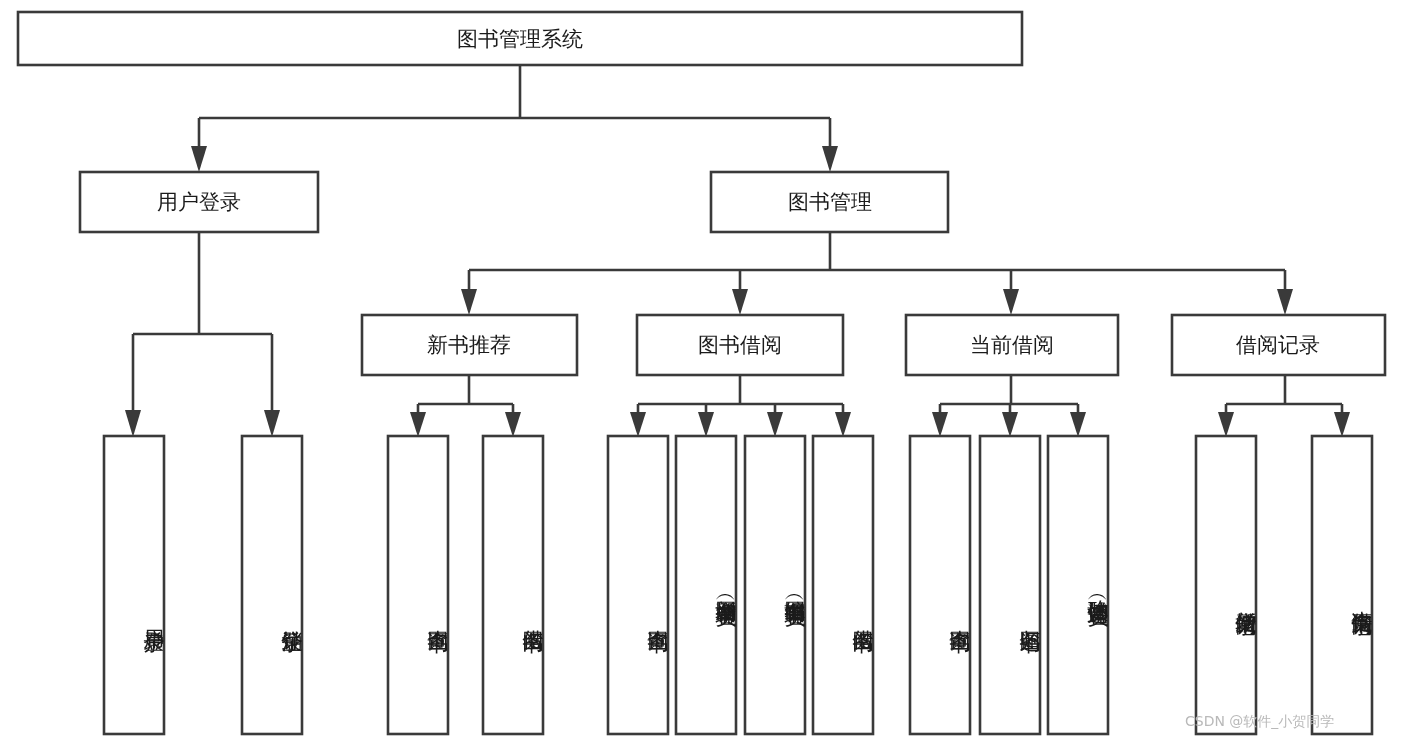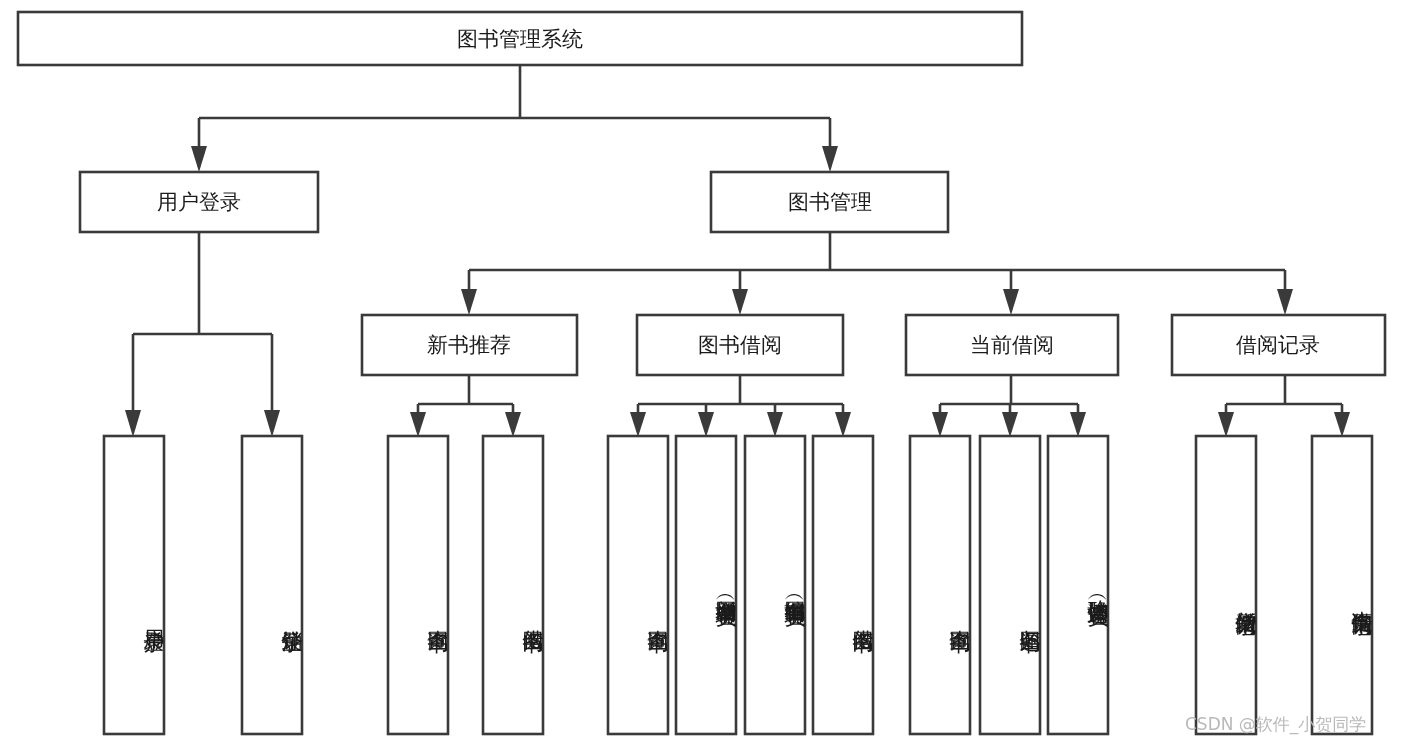--- a/index.html
+++ b/index.html
@@ -63,21 +63,21 @@
     justify-content: center;
     white-space: nowrap;
     pointer-events: none;
     user-select: none;
   }
   .watermark {
     position: absolute;
     left: 1185px;
     top: 713px;
     font-family: "DejaVu Sans", "Liberation Sans", sans-serif;
-    font-size: 17px;
+    font-size: 14px;
     color: #b9b9b9;
     white-space: nowrap;
     user-select: none;
   }
 </style>
 </head>
 <body>
 
 <div id="diagram-root">
 

